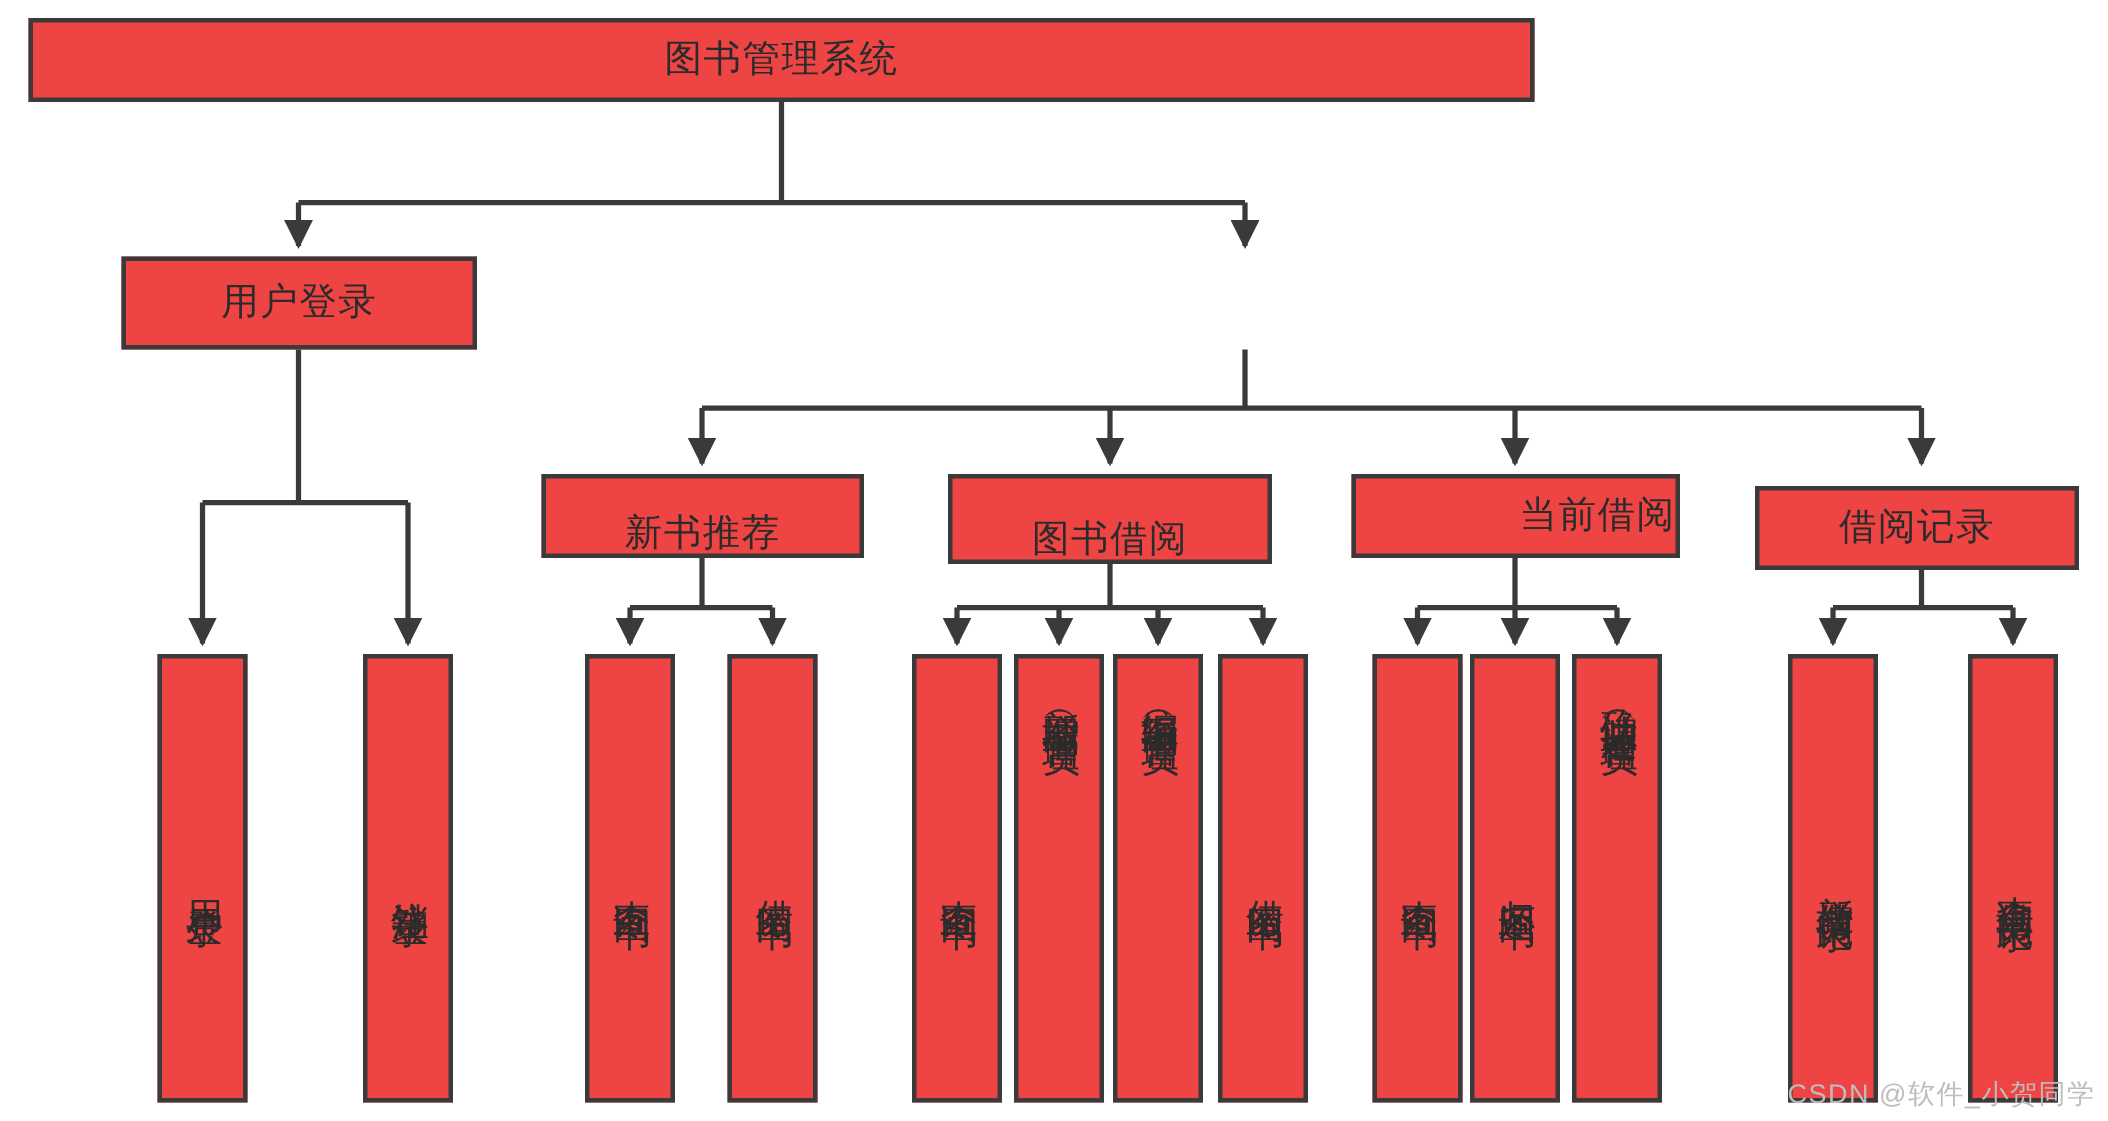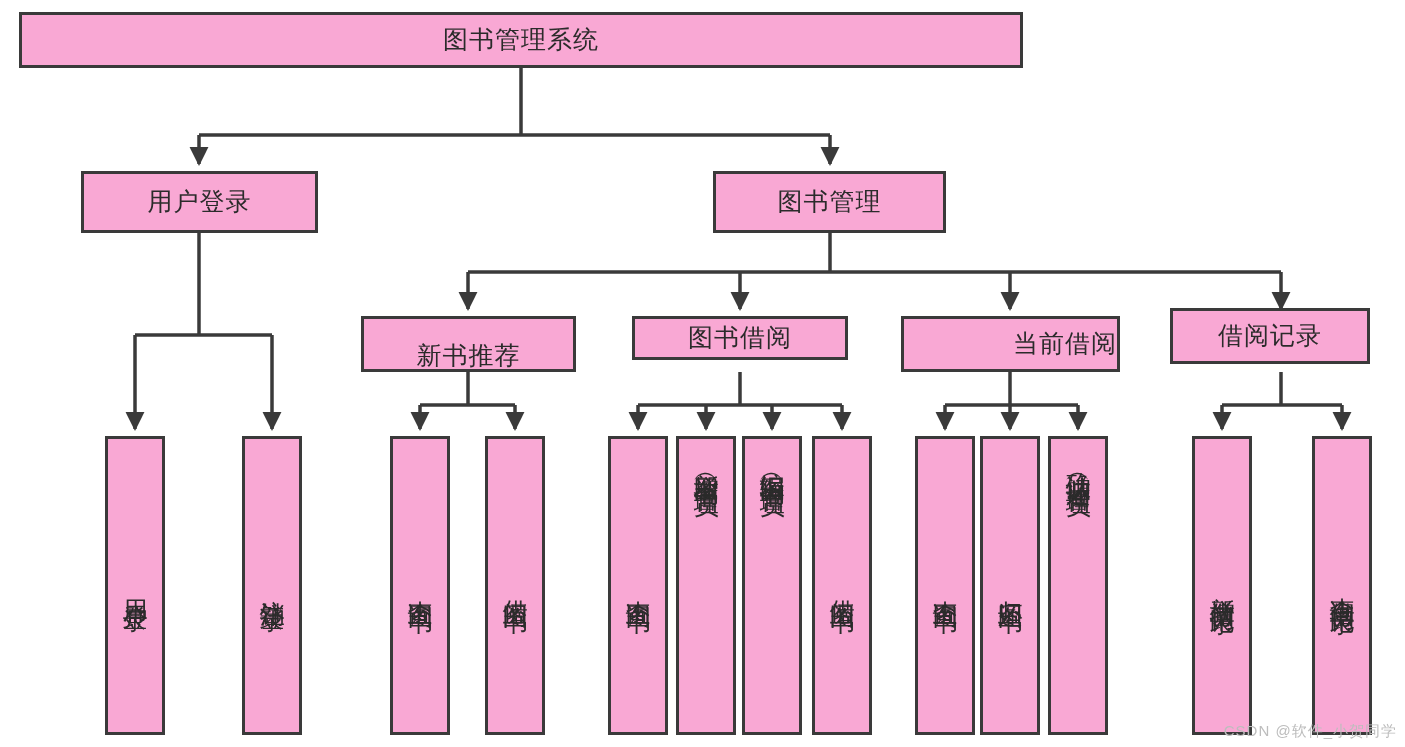--- a/index.html
+++ b/index.html
@@ -21,21 +21,21 @@
     position: absolute;
     left: 0;
     top: 0;
     width: 1405px;
     height: 747px;
     pointer-events: none;
   }
   .node {
     position: absolute;
     box-sizing: border-box;
-    background: #f9a8d4;
+    background: #ef4444;
     border: 3px solid #3a3a3a;
     display: flex;
     align-items: center;
     justify-content: center;
     color: #2b2b2b;
   }
   .node .label {
     font-size: 25px;
     line-height: 1.1;
     letter-spacing: 1px;
@@ -55,21 +55,21 @@
     white-space: nowrap;
   }
   .node.leaf.centered {
     align-items: center;
     padding-top: 0;
   }
   #watermark {
     position: absolute;
     right: 8px;
     bottom: 6px;
-    font-size: 15px;
+    font-size: 18px;
     color: #bdbdbd;
     letter-spacing: 1px;
     white-space: nowrap;
   }
 </style>
 </head>
 <body>
 
 <div id="canvas">
 
@@ -123,34 +123,31 @@
     </g>
   </svg>
 
   <div class="node" style="left:19px; top:12px; width:1004px; height:56px;">
     <span class="label">图书管理系统</span>
   </div>
 
   <div class="node" style="left:81px; top:171px; width:237px; height:62px;">
     <span class="label">用户登录</span>
   </div>
-  <div class="node" style="left:713px; top:171px; width:233px; height:62px;">
-    <span class="label">图书管理</span>
-  </div>
 
   <div class="node" style="left:361px; top:316px; width:215px; height:56px;align-items:flex-end;">
     <span class="label">新书推荐</span>
   </div>
-  <div class="node" style="left:632px; top:316px; width:216px; height:44px;">
+  <div class="node" style="left:632px; top:316px; width:216px; height:60px;align-items:flex-end;">
     <span class="label">图书借阅</span>
   </div>
   <div class="node" style="left:901px; top:316px; width:219px; height:56px;justify-content:flex-end;">
     <span class="label">当前借阅</span>
   </div>
-  <div class="node" style="left:1170px; top:308px; width:200px; height:56px;">
+  <div class="node" style="left:1170px; top:324px; width:216px; height:56px;">
     <span class="label">借阅记录</span>
   </div>
 
   <div class="node leaf centered" style="left:105px; top:436px; width:60px; height:299px;">
     <span class="label">用户登录</span>
   </div>
   <div class="node leaf centered" style="left:242px; top:436px; width:60px; height:299px;">
     <span class="label">注销登录</span>
   </div>
 

